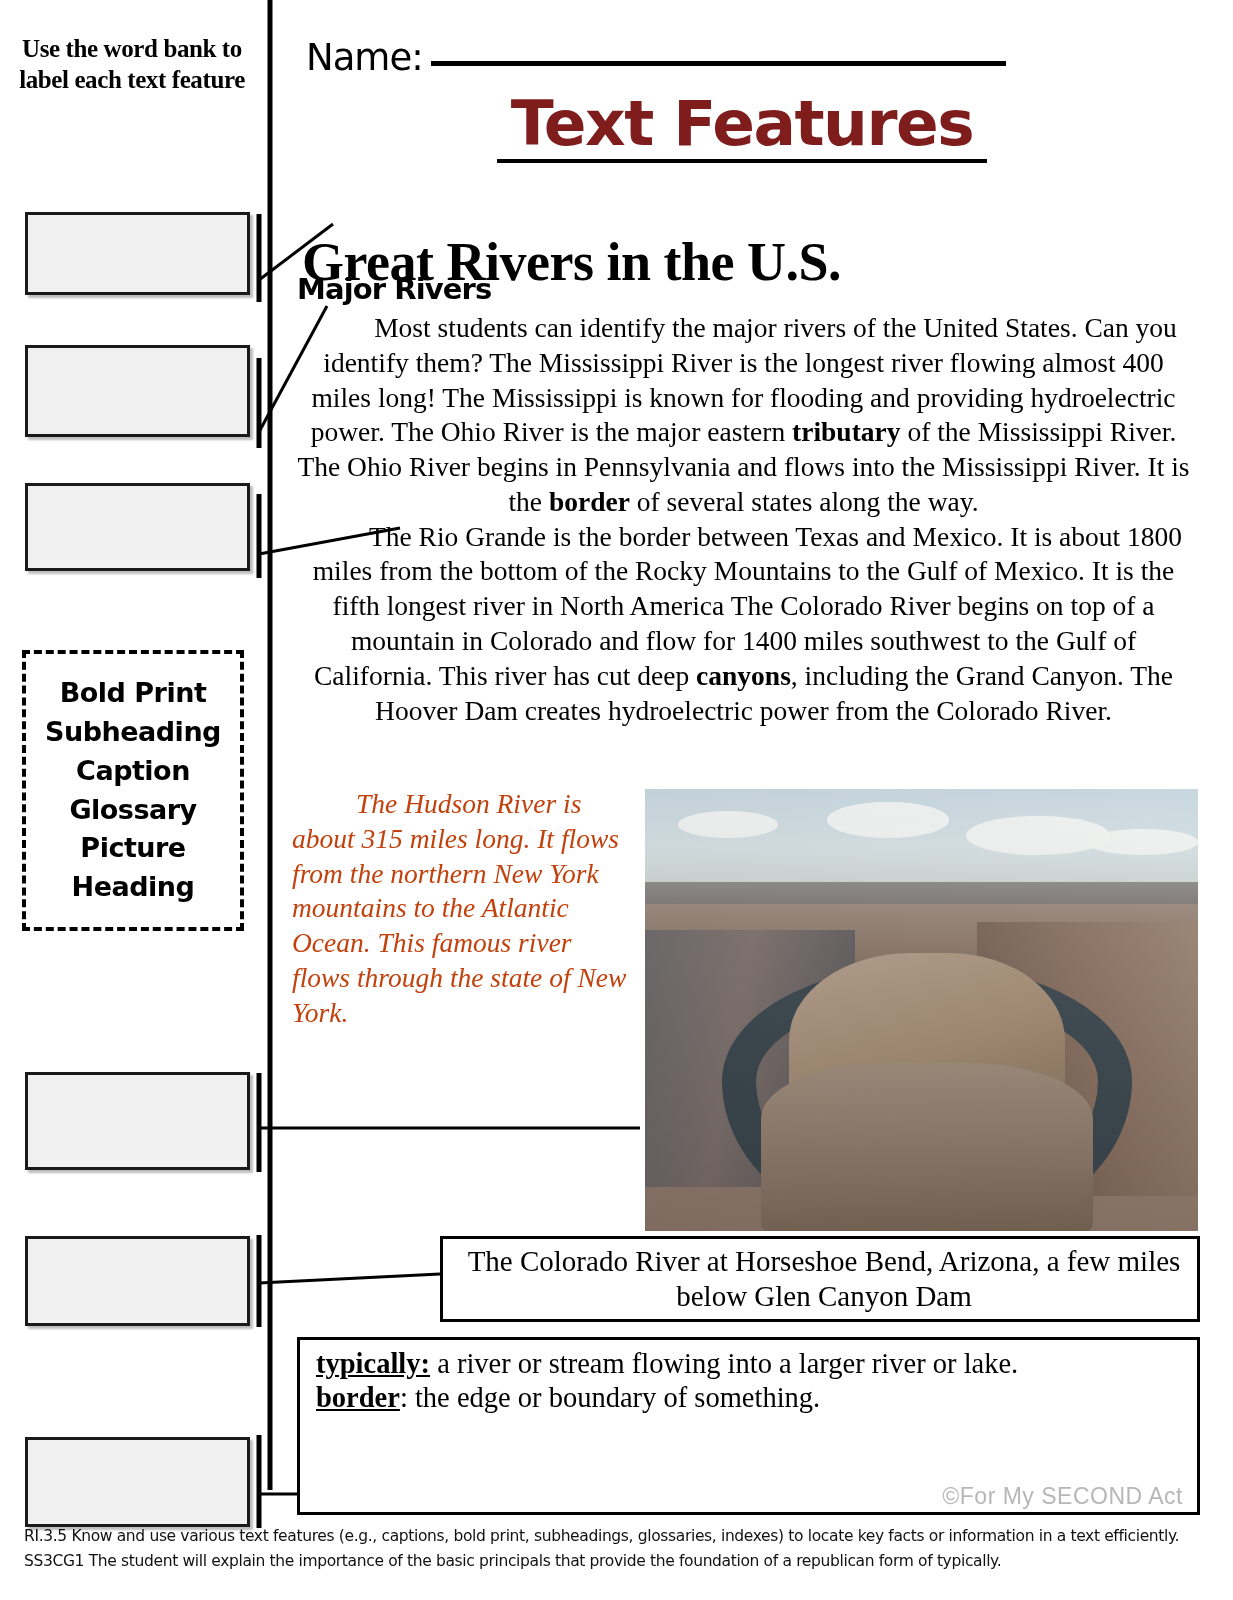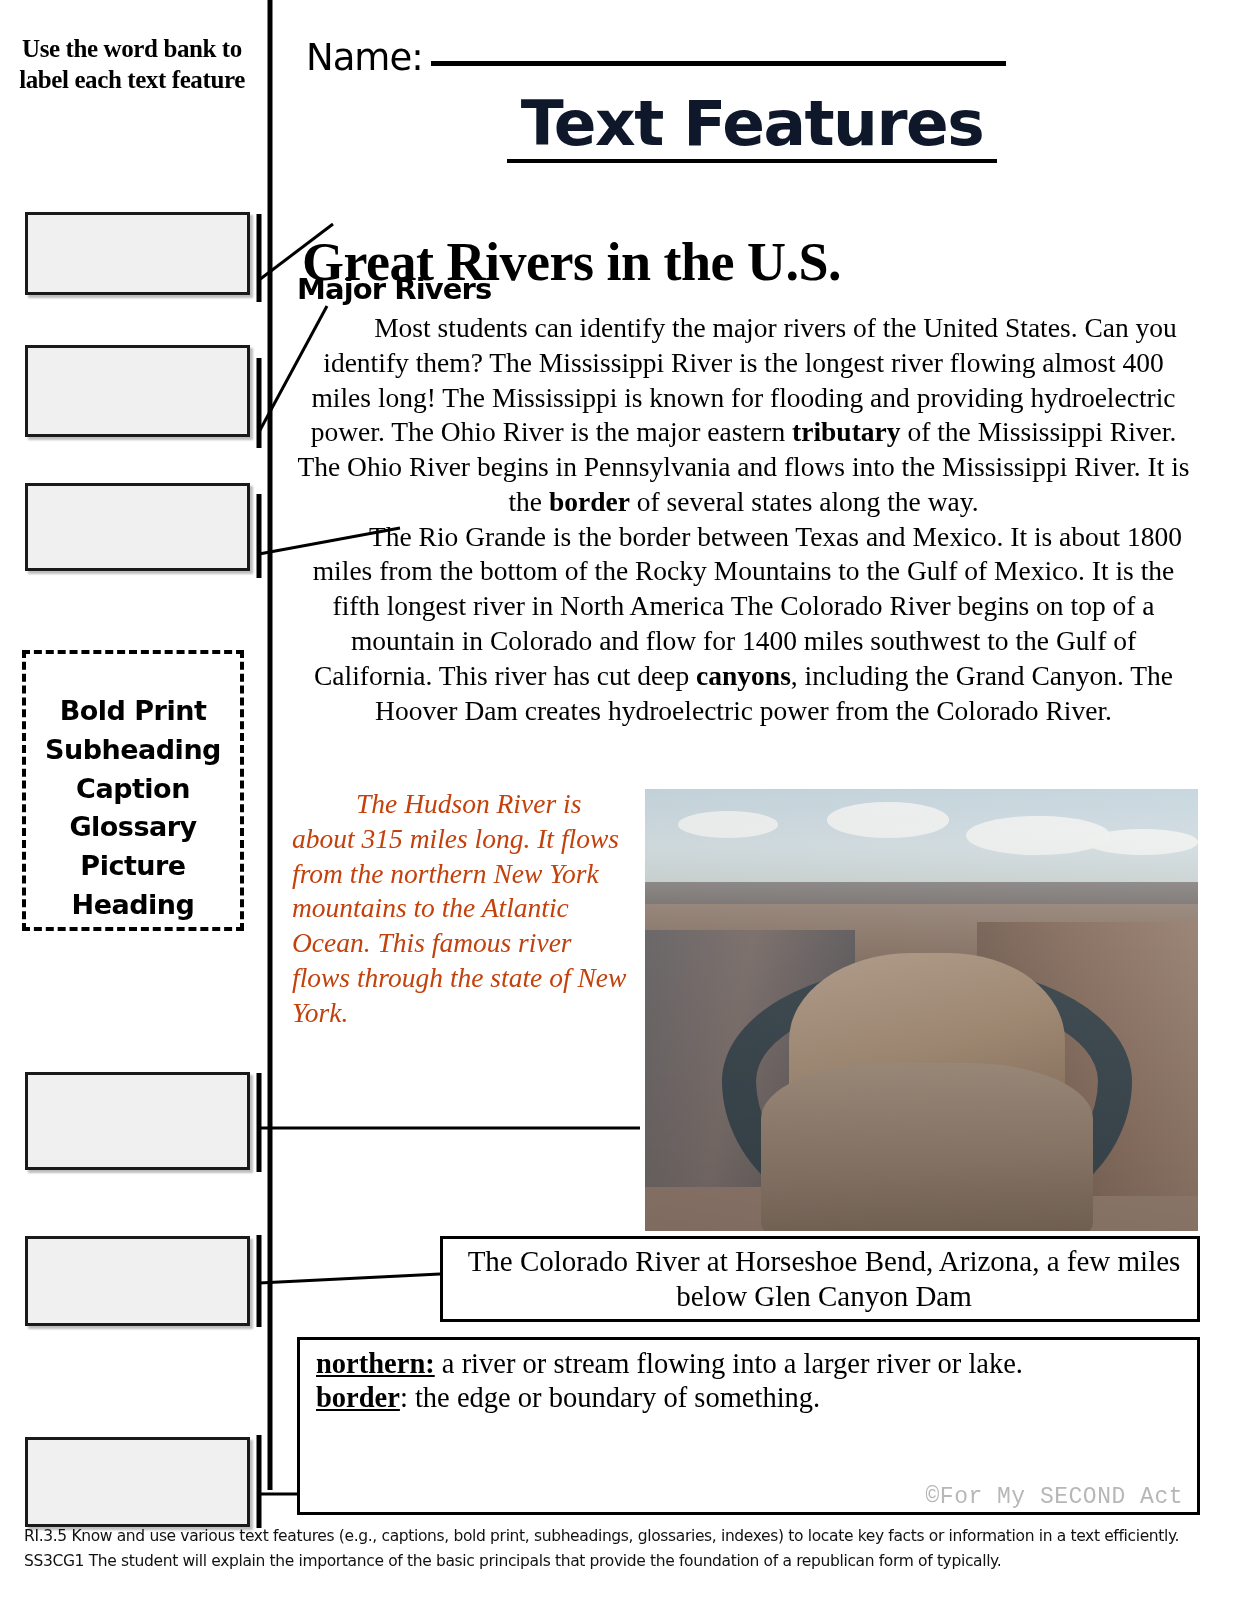--- a/index.html
+++ b/index.html
@@ -47,21 +47,21 @@
     position: absolute;
     left: 22px;
     top: 650px;
     width: 222px;
     height: 281px;
     border: 4px dashed #000;
     box-sizing: border-box;
     display: flex;
     flex-direction: column;
     align-items: center;
-    justify-content: flex-end;
+    justify-content: center;
     padding: 2px 0;
   }
   .word-bank .wb-item {
     font-family: "DejaVu Sans", sans-serif;
     font-weight: bold;
     font-size: 27px;
     line-height: 1.44;
     letter-spacing: -0.5px;
     text-align: center;
     color: #000;
@@ -97,30 +97,30 @@
     flex: 1;
     margin-left: 8px;
     border-bottom: 5px solid #000;
     height: 1px;
     position: relative;
     top: -4px;
   }
 
   .main-title {
     position: absolute;
-    left: 312px;
+    left: 302px;
     top: 92px;
     width: 880px;
     text-align: center;
     font-family: "DejaVu Sans", sans-serif;
     font-weight: bold;
     font-size: 63px;
     letter-spacing: -1.5px;
     line-height: 1;
-    color: #0f172a;
+    color: #7f1d1d;
   }
   .main-title span.ul {
     border-bottom: 4px solid #000;
     padding: 0 14px 4px 14px;
     display: inline-block;
   }
 
   .doc-heading {
     position: absolute;
     left: 302px;
@@ -283,21 +283,21 @@
     margin: 0 0 2px 0;
   }
   .gl-term {
     font-weight: bold;
     text-decoration: underline;
   }
   .watermark {
     position: absolute;
     right: 14px;
     bottom: 2px;
-    font-family: Liberation Mono, monospace;
+    font-family: Liberation Sans, sans-serif;
     font-size: 23px;
     color: #b7b7b7;
     letter-spacing: 0.5px;
     white-space: nowrap;
   }
 
   
   .footer {
     position: absolute;
     left: 24px;
@@ -387,20 +387,20 @@
     <div class="ph-mesa"></div>
     <div class="ph-mesa2"></div>
     <div class="ph-shade"></div>
   </div>
 
   <div class="caption-box">
     <div class="cap-text">The Colorado River at Horseshoe Bend, Arizona, a few miles below Glen Canyon Dam</div>
   </div>
 
   <div class="glossary-box">
-    <p class="gl-entry"><span class="gl-term">northern:</span><span> a river or stream flowing into a larger river or lake.</span></p>
+    <p class="gl-entry"><span class="gl-term">typically:</span><span> a river or stream flowing into a larger river or lake.</span></p>
     <p class="gl-entry"><span class="gl-term">border</span><span>: the edge or boundary of something.</span></p>
     <div class="watermark">©For My SECOND Act</div>
   </div>
 
   <div class="footer">RI.3.5 Know and use various text features (e.g., captions, bold print, subheadings, glossaries, indexes) to locate key facts or information in a text efficiently.  SS3CG1  The student will explain the importance of the basic principals that provide the foundation of a republican form of typically.</div>
 
 </div>
 
 </body></html>

